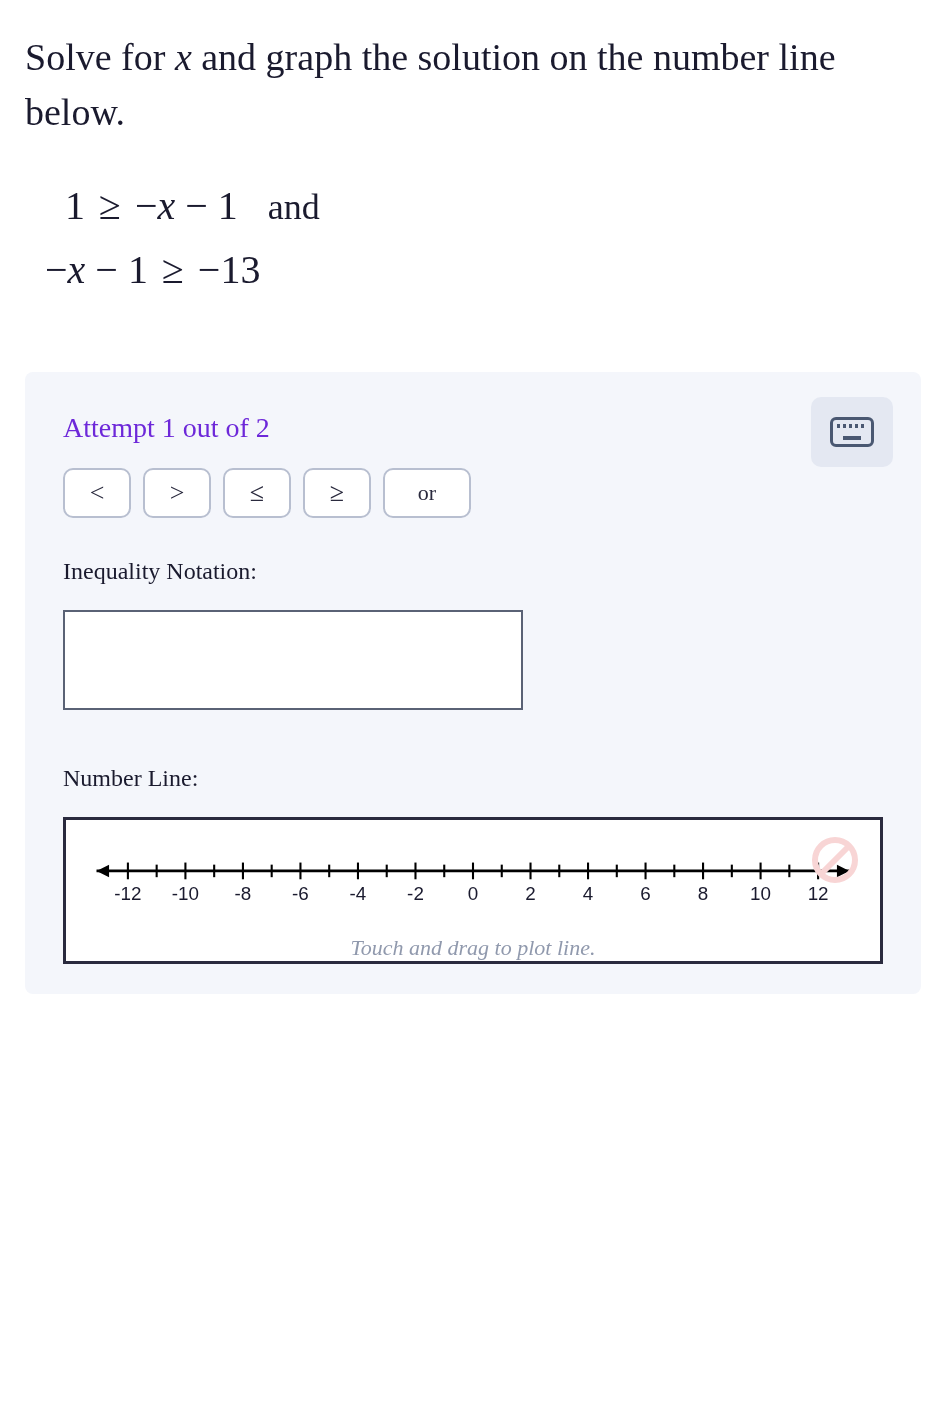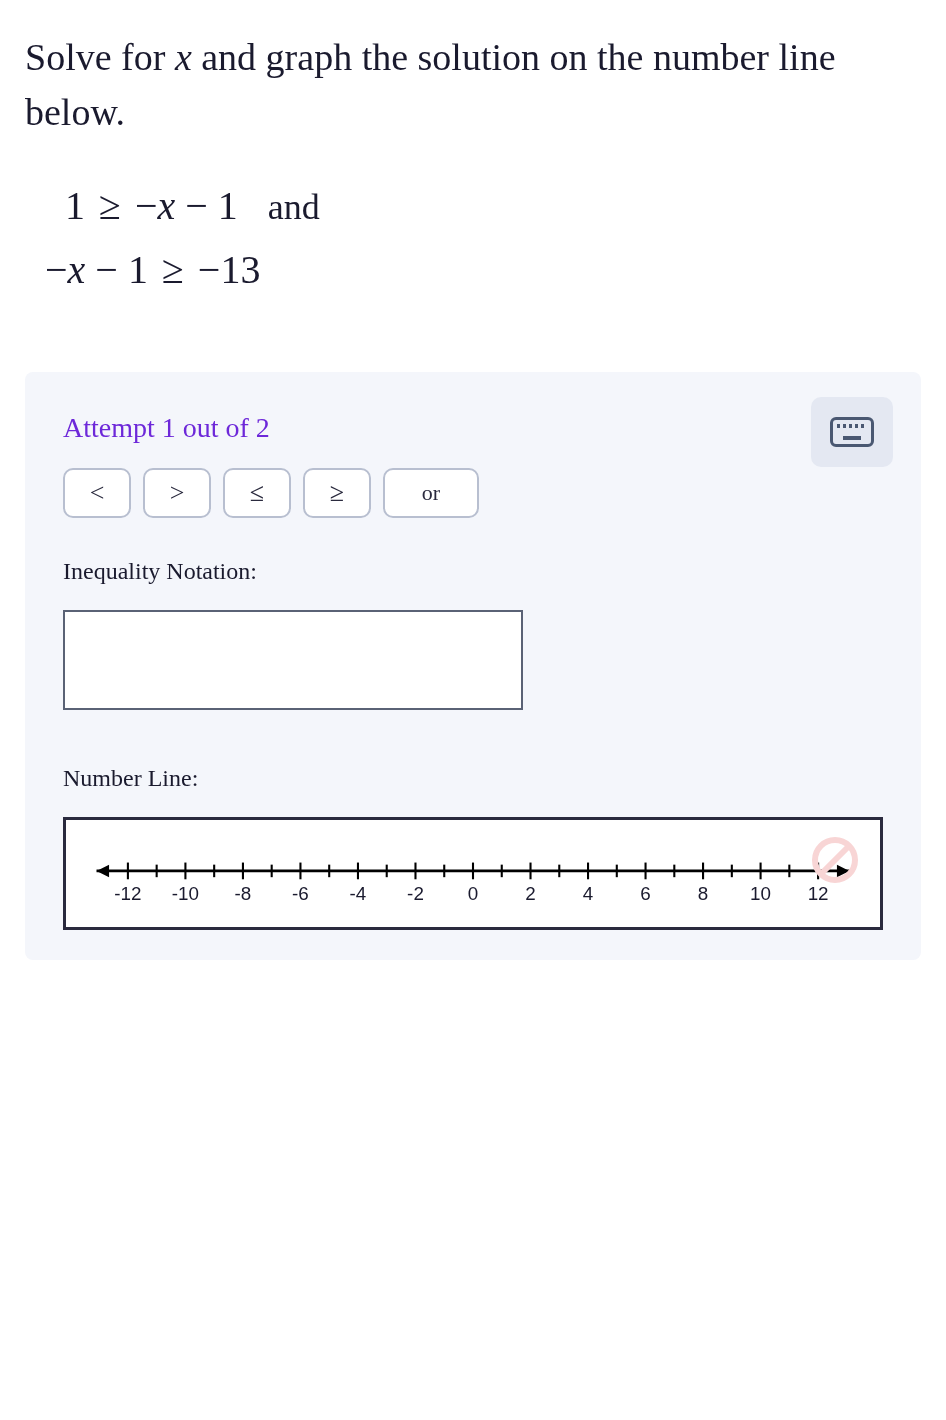--- a/index.html
+++ b/index.html
@@ -110,21 +110,21 @@
       border-radius: 10px;
       display: flex;
       align-items: center;
       justify-content: center;
       font-size: 26px;
       font-family: 'Times New Roman', serif;
       cursor: pointer;
       color: #2a2a3e;
     }
     .op-btn.or-btn {
-      width: 96px;
+      width: 88px;
       font-size: 22px;
       font-family: Georgia, serif;
     }
     .section-label {
       font-size: 24px;
       color: #1a1a2e;
       margin-bottom: 25px;
     }
     .notation-input {
       width: 460px;
@@ -245,14 +245,15 @@
           <line x1="590" y1="12" x2="590" y2="28" stroke="#000" stroke-width="2"></line>
           <text x="590" y="48" text-anchor="middle" font-size="18" font-family="Arial, sans-serif" fill="#1a1a2e">8</text>
           <line x1="617.5" y1="14" x2="617.5" y2="26" stroke="#000" stroke-width="2"></line>
           <line x1="645" y1="12" x2="645" y2="28" stroke="#000" stroke-width="2"></line>
           <text x="645" y="48" text-anchor="middle" font-size="18" font-family="Arial, sans-serif" fill="#1a1a2e">10</text>
           <line x1="672.5" y1="14" x2="672.5" y2="26" stroke="#000" stroke-width="2"></line>
           <line x1="700" y1="12" x2="700" y2="28" stroke="#000" stroke-width="2"></line>
           <text x="700" y="48" text-anchor="middle" font-size="18" font-family="Arial, sans-serif" fill="#1a1a2e">12</text>
         </g>
     </svg>
+    <div class="drag-hint">Touch and drag to plot line.</div>
   </div>
 </div>
 
 </body></html>

